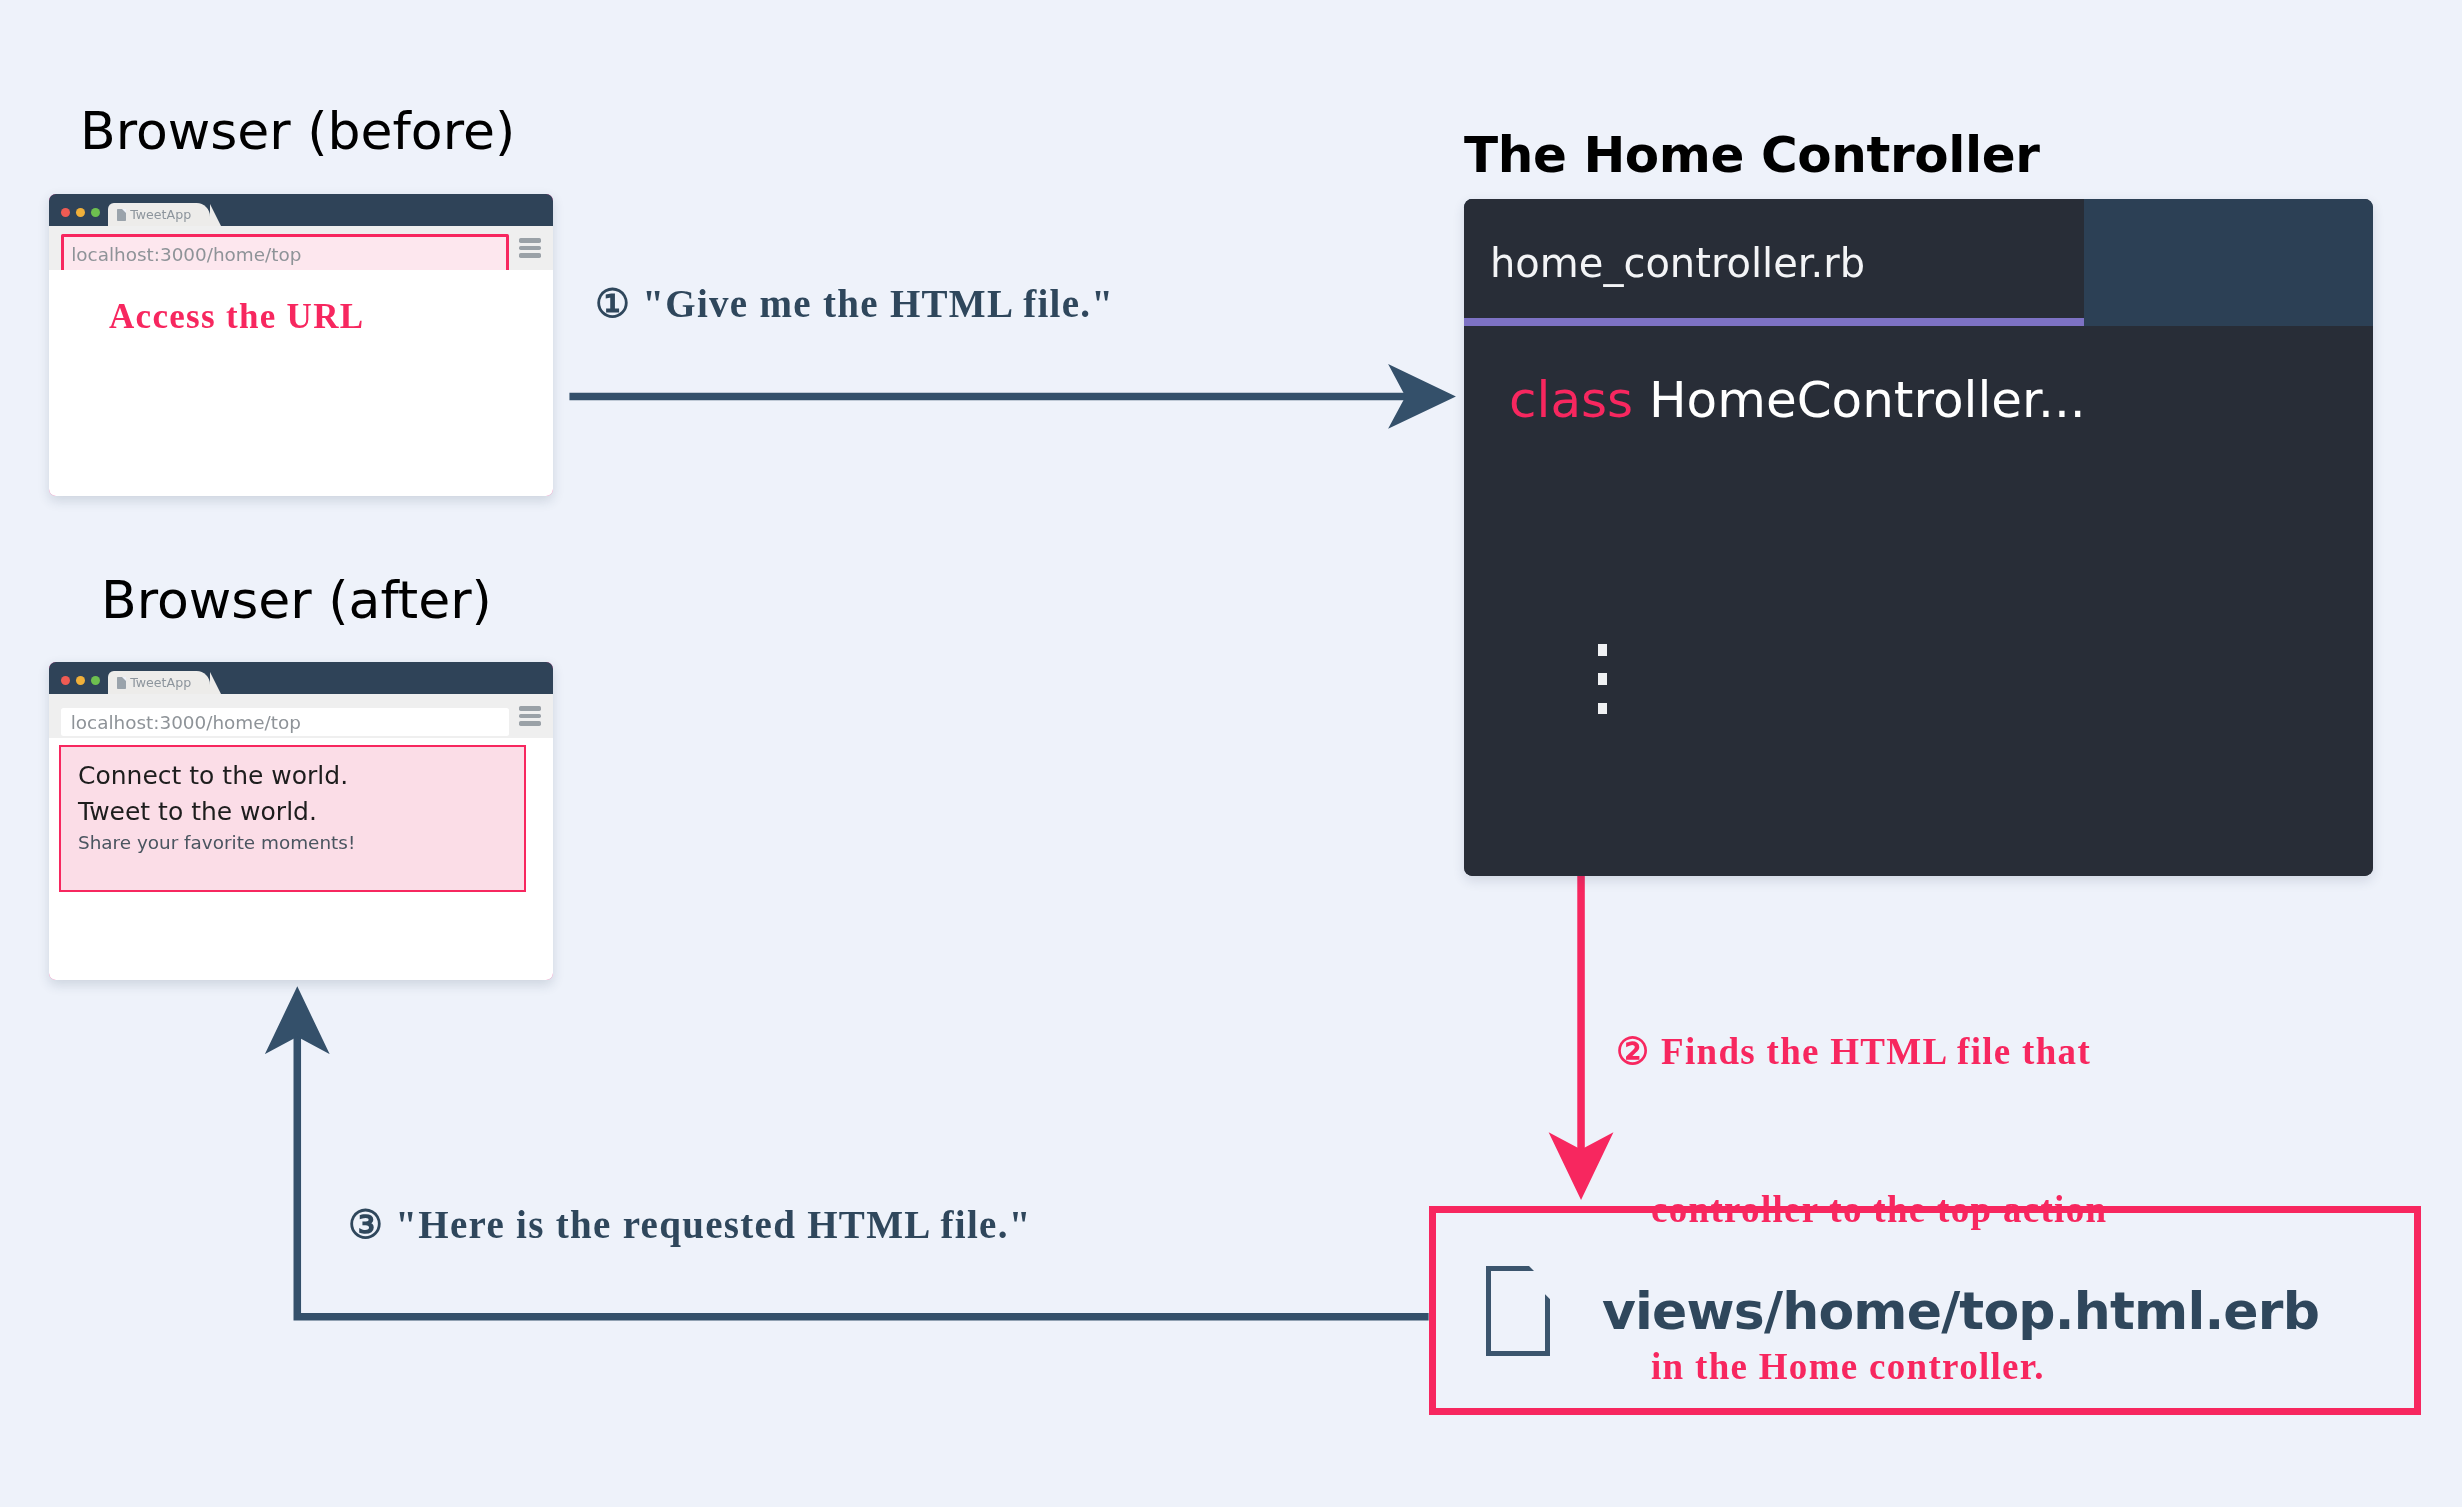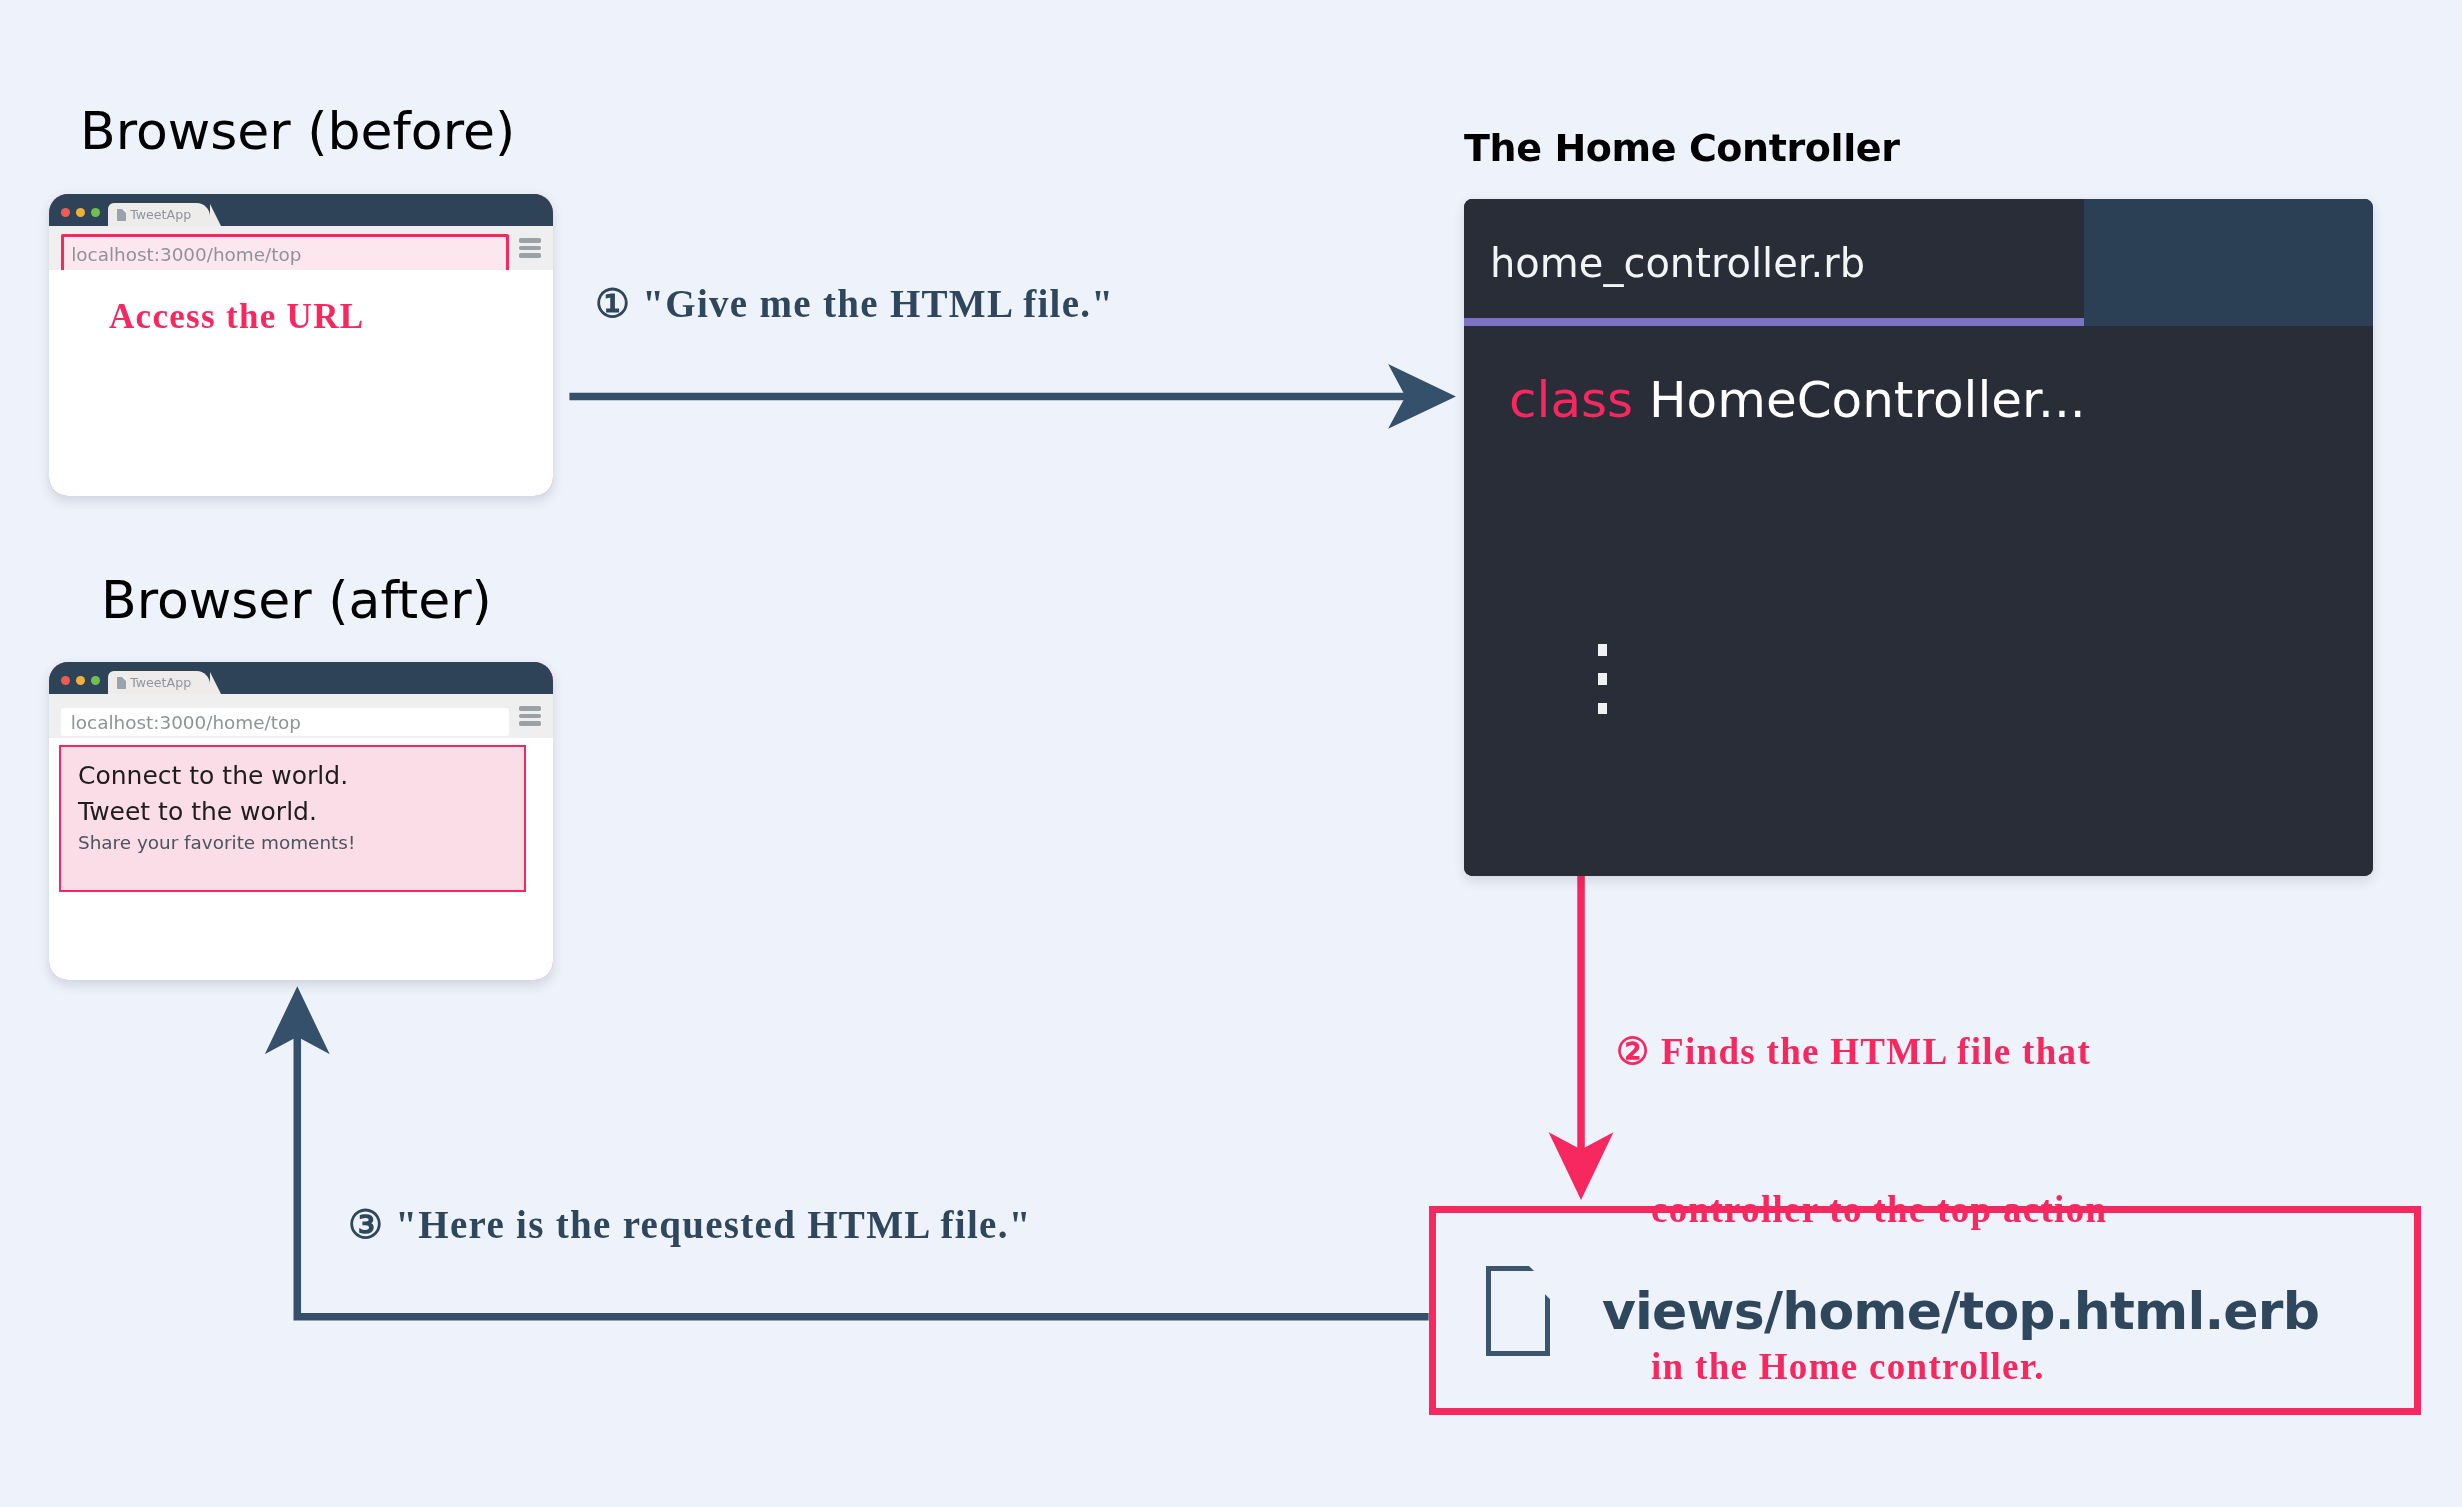--- a/index.html
+++ b/index.html
@@ -20,28 +20,28 @@
   .section-heading {
     position: absolute;
     color: #000000;
     font-family: "DejaVu Sans", sans-serif;
     font-weight: 400;
     white-space: nowrap;
   }
   #heading-browser-before { left: 80px;  top: 101px; font-size: 52px; }
   #heading-browser-after  { left: 101px; top: 570px; font-size: 52px; }
   #heading-home-controller{
-    left: 1464px; top: 126px; font-size: 38px;
+    left: 1464px; top: 126px; font-size: 50px;
     font-weight: 700; letter-spacing: -0.4px;
   }
 
   
   .browser {
     position: absolute;
-    border-radius: 19px;
+    border-radius: 7px;
     overflow: hidden;
     box-shadow: 0 4.2px 11.7px rgba(40,60,90,0.16);
     background: #ec4899;
   }
   #browser-before { left: 49px; top: 194px; width: 504px; height: 302px; }
   #browser-after  { left: 49px; top: 662px; width: 504px; height: 318px; }
 
   .browser-titlebar {
     position: relative;
     height: 32px;

